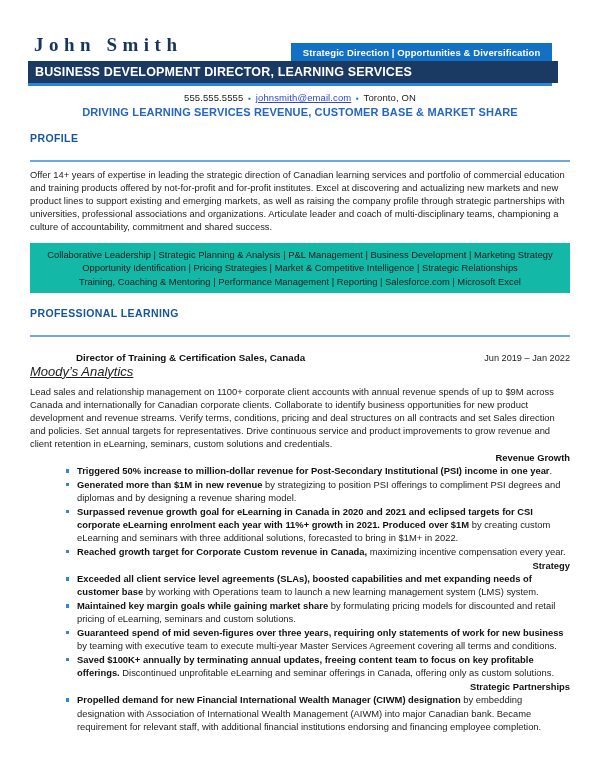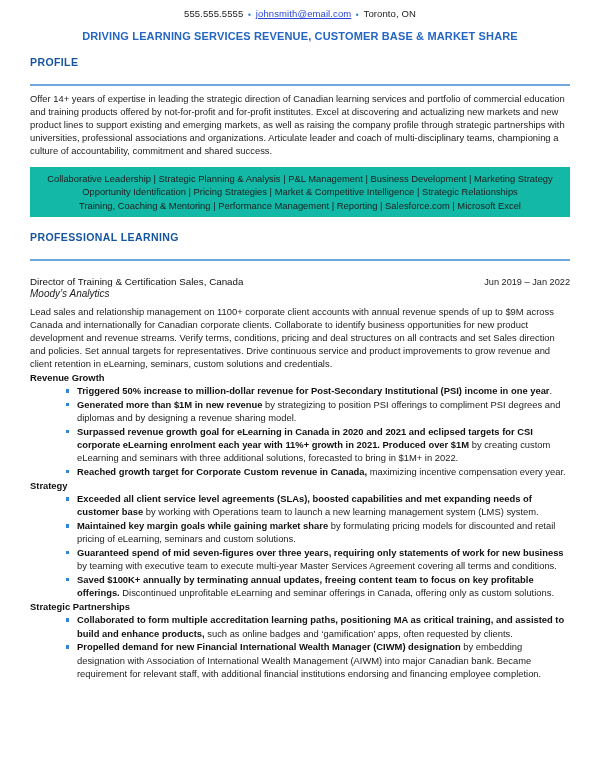--- a/index.html
+++ b/index.html
@@ -83,34 +83,33 @@
     height: 3px;
     background: #2f86d6;
     z-index: 2;
   }
 
   
   .contact {
     text-align: center;
     font-size: 9.5px;
     color: #1a1a1a;
-    margin-top: 8px;
     letter-spacing: 0.1px;
   }
   .contact .sep { color: #1271c4; font-size: 8px; padding: 0 2px; }
   .contact .email {
     color: #2a46d6;
     text-decoration: underline;
   }
   .headline {
     text-align: center;
     font-size: 11px;
     font-weight: bold;
     color: #2566c4;
-    margin-top: 11px;
+    margin-top: 3px;
     letter-spacing: 0.15px;
   }
 
   
   .section-head {
     margin: 0 30px 0 30px;
     padding-top: 14px;
   }
   .section-head .label {
     font-size: 10.5px;
@@ -146,40 +145,43 @@
 
   
   .job-head {
     margin: 7px 30px 0 30px;
     display: flex;
     justify-content: space-between;
     align-items: baseline;
   }
   .job-title {
     font-size: 9.8px;
-    font-weight: normal;
+    font-weight: bold;
     color: #111111;
+    margin-left: 46px;
   }
   .job-dates {
     font-size: 9.2px;
     color: #1c1c1c;
     margin-top: 9px;
   }
   .job-company {
     margin: 1px 30px 0 30px;
-    font-size: 10px;
+    font-size: 13px;
     font-style: italic;
     color: #1c1c1c;
+    text-decoration: underline;
   }
 
   .sub-head {
     margin: 2px 30px 0 30px;
     font-size: 9.4px;
     font-weight: bold;
     color: #111111;
+    text-align: right;
   }
 
   ul.bullets {
     margin: 1px 30px 0 30px;
     padding: 0 0 0 36px;
     list-style: none;
   }
   ul.bullets li {
     position: relative;
     font-size: 9.4px;
@@ -197,20 +199,28 @@
     height: 3.4px;
     background: #2f86d6;
   }
   ul.bullets li b { font-weight: bold; color: #111111; }
 </style>
 </head>
 <body>
 
 <div class="page">
 
+  <div class="header">
+    <div class="name">John Smith</div>
+    <div class="tagline-box">Strategic Direction | Opportunities &amp; Diversification</div>
+    <div class="title-bar">
+      <div class="title-bar-text">BUSINESS DEVELOPMENT DIRECTOR, LEARNING SERVICES</div>
+    </div>
+    <div class="title-bar-accent"></div>
+  </div>
 
   <div class="contact">
     <span>555.555.5555</span>
     <span class="sep">▪</span>
     <a class="email" href="#">johnsmith@email.com</a>
     <span class="sep">▪</span>
     <span>Toronto, ON</span>
   </div>
 
   <div class="headline">DRIVING LEARNING SERVICES REVENUE, CUSTOMER BASE &amp; MARKET SHARE</div>
@@ -249,18 +259,17 @@
       </ul>
       <div class="sub-head">Strategy</div>
       <ul class="bullets">
         <li><b>Exceeded all client service level agreements (SLAs), boosted capabilities and met expanding needs of customer base</b><span> by working with Operations team to launch a new learning management system (LMS) system.</span></li>
         <li><b>Maintained key margin goals while gaining market share</b><span> by formulating pricing models for discounted and retail pricing of eLearning, seminars and custom solutions.</span></li>
         <li><b>Guaranteed spend of mid seven-figures over three years, requiring only statements of work for new business</b><span> by teaming with executive team to execute multi-year Master Services Agreement covering all terms and conditions.</span></li>
         <li><b>Saved $100K+ annually by terminating annual updates, freeing content team to focus on key profitable offerings.</b><span> Discontinued unprofitable eLearning and seminar offerings in Canada, offering only as custom solutions.</span></li>
       </ul>
       <div class="sub-head">Strategic Partnerships</div>
       <ul class="bullets">
-        <li><b>Collaborated to form multiple accreditation learning paths, positioning MA as critical training, and assisted to build and enhance products,</b><span> such as online badges and ‘gamification’ apps, often requested by clients.</span></li>
         <li><b>Propelled demand for new Financial International Wealth Manager (CIWM) designation</b><span> by embedding designation with Association of International Wealth Management (AIWM) into major Canadian bank. Became requirement for relevant staff, with additional financial institutions endorsing and financing employee completion.</span></li>
       </ul>
     </div>
 
 </div>
 
 </body></html>

